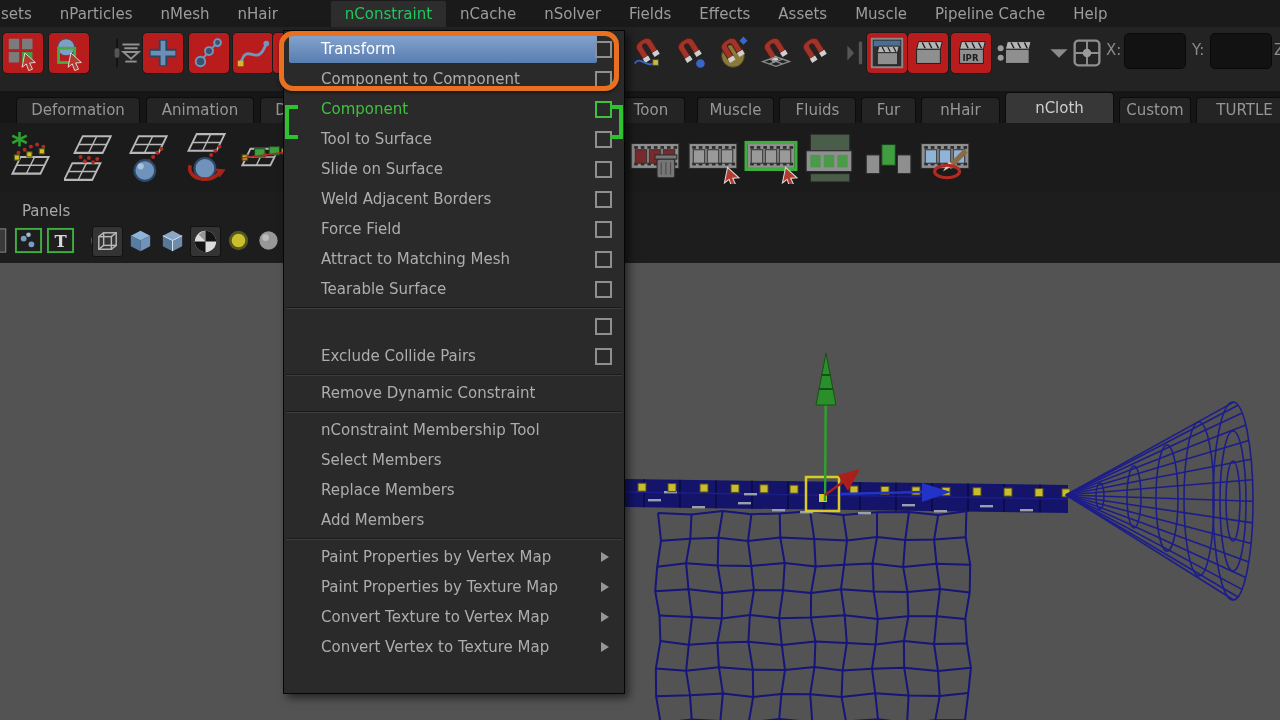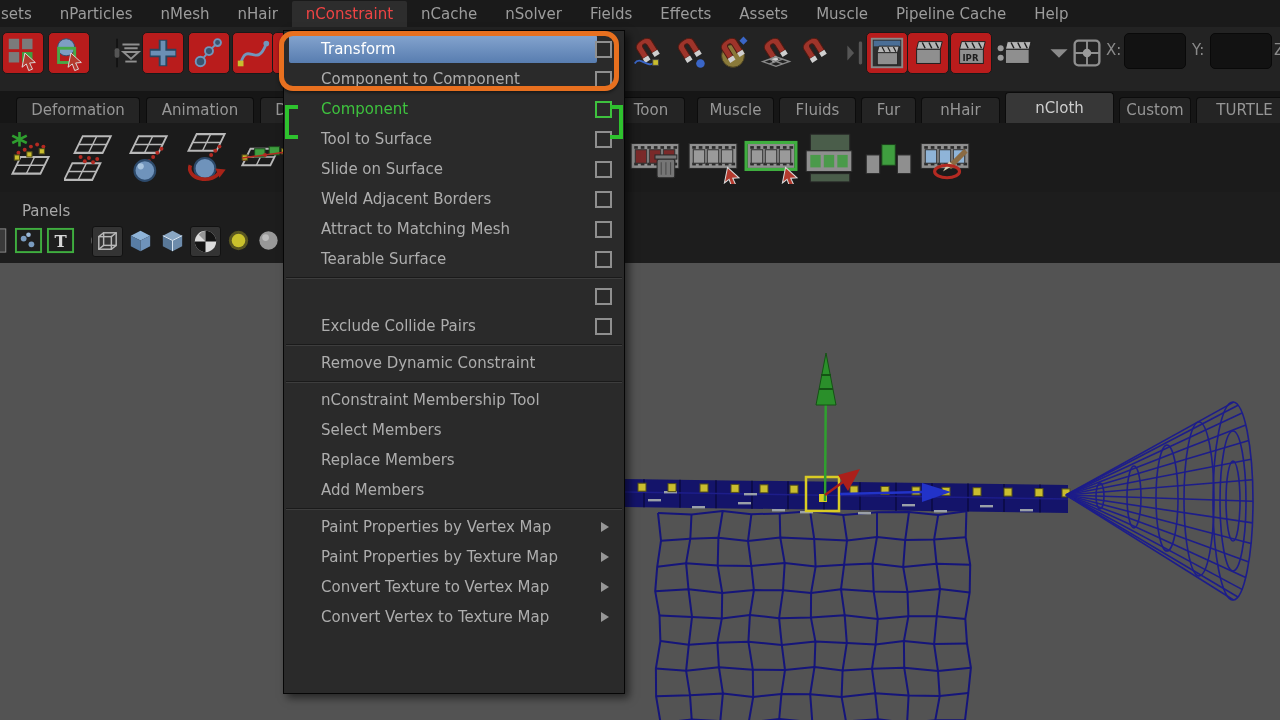--- a/index.html
+++ b/index.html
@@ -2,21 +2,21 @@
 <html><head>
 <meta charset="utf-8">
 <style>
   html,body{margin:0;padding:0;background:#000;}
   #app{position:relative;width:1280px;height:720px;overflow:hidden;
        font-family:"DejaVu Sans","Liberation Sans",sans-serif;background:#1b1b1b;}
   
   .menubar{position:absolute;left:0;top:0;width:1280px;height:27px;background:#1a1a1a;
            border-bottom:1px solid #000;display:flex;align-items:center;}
   .mb-item{padding:0 14px;font-size:15px;color:#9c9c9c;line-height:26px;cursor:default;}
-  .mb-item.active{background:#2d2d2d;color:#ef4444;border-radius:2px 2px 0 0;}
+  .mb-item.active{background:#2d2d2d;color:#22c55e;border-radius:2px 2px 0 0;margin-left:39px;}
   .mb-item:first-child{padding-left:3px;margin-left:-2px;}
   
   .statusline{position:absolute;left:0;top:27px;width:1280px;height:64px;background:#232323;
               border-bottom:1px solid #0c0c0c;}
   .sl-btn{position:absolute;top:5px;width:40px;height:40px;background:#b91c1c;border:1px solid #191919;
           border-radius:5px;display:flex;align-items:center;justify-content:center;}
   .sl-flat{background:transparent;border-color:transparent;}
   .sl-label{position:absolute;top:14px;font-size:15px;color:#8a8a8a;}
   .sl-field{position:absolute;top:6px;width:62px;height:36px;background:#121212;border:1px solid #090909;
             border-radius:5px;color:#ccc;font-size:14px;padding:0 6px;box-sizing:border-box;}
@@ -706,20 +706,24 @@
       </div>
       <div class="mi">
         <span class="lbl">Slide on Surface</span>
         <span class="obox"></span>
       </div>
       <div class="mi">
         <span class="lbl">Weld Adjacent Borders</span>
         <span class="obox"></span>
       </div>
       <div class="mi">
+        <span class="lbl">Force Field</span>
+        <span class="obox"></span>
+      </div>
+      <div class="mi">
         <span class="lbl">Attract to Matching Mesh</span>
         <span class="obox"></span>
       </div>
       <div class="mi">
         <span class="lbl">Tearable Surface</span>
         <span class="obox"></span>
       </div>
       <div class="msep"></div>
       <div class="mi">
         <span class="obox"></span>

